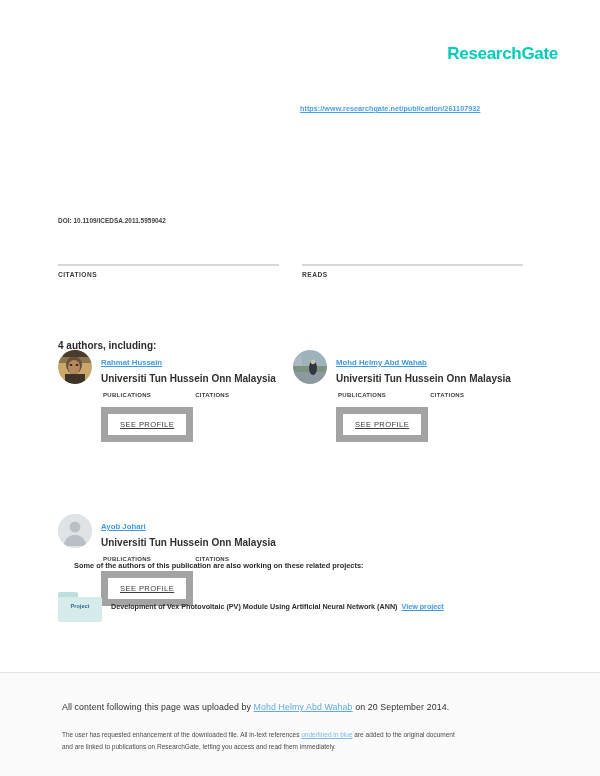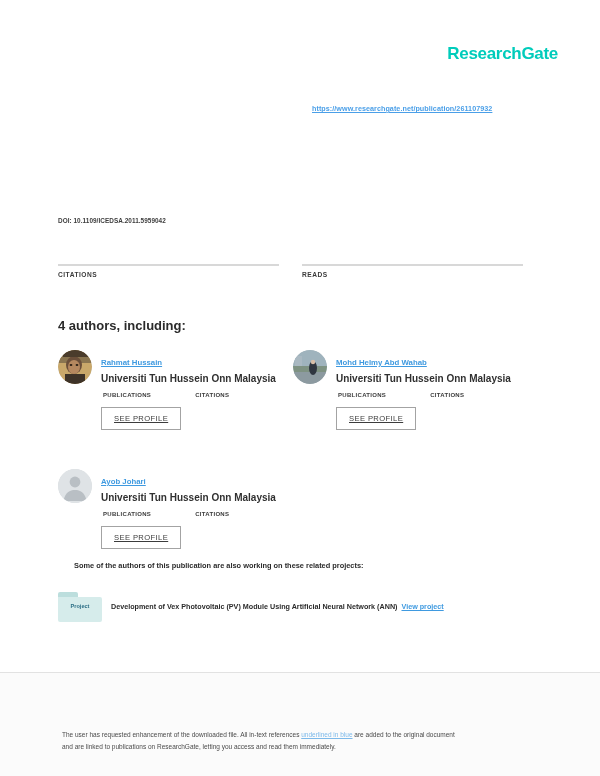--- a/index.html
+++ b/index.html
@@ -39,21 +39,20 @@
 
   .rg-url {
     position: absolute;
     left: 300px;
     top: 104px;
     font-size: 7.2px;
     font-weight: bold;
     color: #4a9fe8;
     letter-spacing: 0.05px;
     white-space: nowrap;
-    margin-left: 12px;
   }
 
   
   .pub-meta {
     position: absolute;
     left: 58px;
     top: 211px;
     width: 470px;
   }
   .pub-type {
@@ -99,22 +98,22 @@
     font-size: 6.6px;
     font-weight: bold;
     letter-spacing: 0.5px;
     color: #3a3a3a;
   }
 
   
   .authors-intro {
     position: absolute;
     left: 58px;
-    top: 318px;
-    font-size: 13px;
+    top: 340px;
+    font-size: 10px;
     font-weight: bold;
     color: #2b2b2b;
   }
 
   .authors-grid {
     position: absolute;
     left: 58px;
     top: 350px;
     width: 470px;
   }
@@ -165,21 +164,21 @@
     font-weight: bold;
     letter-spacing: 0.3px;
     color: #3a3a3a;
   }
   .astat.second { margin-left: 44px; }
 
   .see-profile {
     display: inline-block;
     margin-top: 9px;
     padding: 6px 12px 6px 12px;
-    border: 1px solid #a3a3a3;
+    border: 7px solid #a3a3a3;
     background: #ffffff;
     font-size: 7.6px;
     letter-spacing: 0.4px;
     color: #3c3c3c;
     font-family: "Liberation Sans", sans-serif;
   }
 
   
   .projects-intro {
     position: absolute;
@@ -358,21 +357,21 @@
           <div class="author-stats">
             <div class="astat">PUBLICATIONS</div>
             <div class="astat second">CITATIONS</div>
           </div>
           <a class="see-profile" href="#">SEE PROFILE</a>
         </div>
       </div>
 
     </div>
 
-    <div class="author-row" style="margin-top:31px;">
+    <div class="author-row" style="margin-top:64px;">
 
       <div class="author-card">
         <div class="avatar">
           <svg viewBox="0 0 34 34" xmlns="http://www.w3.org/2000/svg">
             <circle cx="17" cy="17" r="17" fill="#dfe3e6"></circle>
             <circle cx="17" cy="13" r="5.4" fill="#b9bfc4"></circle>
             <path d="M5.5 32 C6.8 23.5 12 21 17 21 C22 21 27.2 23.5 28.5 32 Z" fill="#b9bfc4"></path>
           </svg>
         </div>
         <div class="author-info">
@@ -399,19 +398,22 @@
       <div class="folder-word">Project</div>
     </div>
     <div class="project-title">
       <span>Development of Vex Photovoltaic (PV) Module Using Artificial Neural Network (ANN)</span><a class="view-project" href="#">View project</a>
     </div>
   </div>
 
   <div class="footer-bg"></div>
   <div class="footer-divider"></div>
 
+  <div class="footer-upload">
+    <span>All content following this page was uploaded by </span><a class="link" href="#">Mohd Helmy Abd Wahab</a><span> on 20 September 2014.</span>
+  </div>
 
   <div class="footer-note">
     <span>The user has requested enhancement of the downloaded file. All in-text references </span><span class="link-underline">underlined in blue</span><span> are added to the original document</span><br>
     <span>and are linked to publications on ResearchGate, letting you access and read them immediately.</span>
   </div>
 
 </div>
 
 </body></html>

